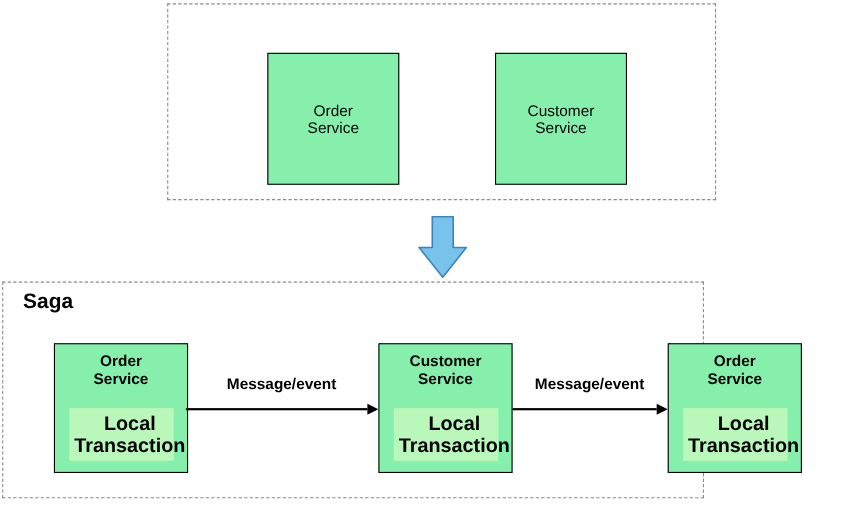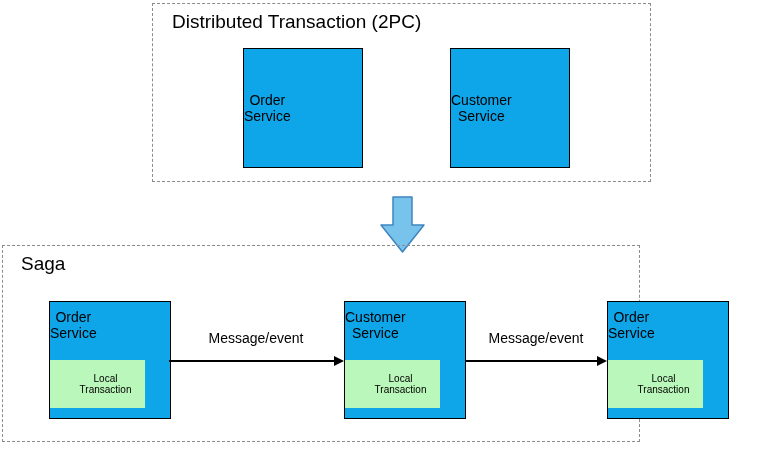--- a/index.html
+++ b/index.html
@@ -16,38 +16,38 @@
     background: var(--background, #ffffff);
     overflow: hidden;
   }
   .group-box {
     position: absolute;
     border: 1px dashed var(--group-border, #8c8c8c);
     background: transparent;
     box-sizing: border-box;
   }
   .two-pc-group { left: 152px; top: 3px; width: 499px; height: 179px; }
-  .saga-group  { left: 2px; top: 245px; width: 638px; height: 197px; }
+  .saga-group  { left: 2px; top: 256px; width: 638px; height: 197px; font-weight: bold; }
   .group-title {
     position: absolute;
     font-size: 19px;
     line-height: 1.2;
     white-space: nowrap;
   }
   .two-pc-group .group-title { left: 19px; top: 7px; }
   .saga-group  .group-title { left: 18px; top: 7px; }
 
   .service-box {
     position: absolute;
     border: 1.5px solid var(--node-border, #000000);
-    background: #0ea5e9;
+    background: #86efac;
     box-sizing: border-box;
     display: flex;
     flex-direction: column;
-    align-items: flex-start;
+    align-items: center;
   }
   .service-box.centered { justify-content: center; }
   .top-node-1 { left: 90px;  top: 44px; width: 120px; height: 120px; }
   .top-node-2 { left: 297px; top: 44px; width: 120px; height: 120px; }
   .saga-node-1 { left: 46px;  top: 55px; width: 122px; height: 118px; }
   .saga-node-2 { left: 341px; top: 55px; width: 122px; height: 118px; }
   .saga-node-3 { left: 604px; top: 55px; width: 122px; height: 118px; }
 
   .node-label {
     font-size: 14px;
@@ -60,21 +60,21 @@
   .local-box {
     margin-top: 19px;
     width: 95px;
     height: 48px;
     background: var(--local-bg, #baf7ba);
     display: flex;
     align-items: center;
     justify-content: center;
   }
   .local-label {
-    font-size: 10px;
+    font-size: 18px;
     line-height: 1.16;
     text-align: center;
     white-space: pre-line;
     margin-left: 16px;
   }
 
   .down-arrow {
     position: absolute;
     left: 379px;
     top: 196px;
@@ -116,21 +116,20 @@
   }
   .conn-label-1 { left: 173px; }
   .conn-label-2 { left: 453px; }
 </style>
 </head>
 <body>
 
 <div class="canvas">
 
   <div class="group-box two-pc-group">
-    <div class="group-title">Distributed Transaction (2PC)</div>
     <div class="service-box centered top-node-1">
       <span class="node-label">Order
 Service</span>
     </div>
     <div class="service-box centered top-node-2">
       <span class="node-label">Customer
 Service</span>
     </div>
   </div>
 

